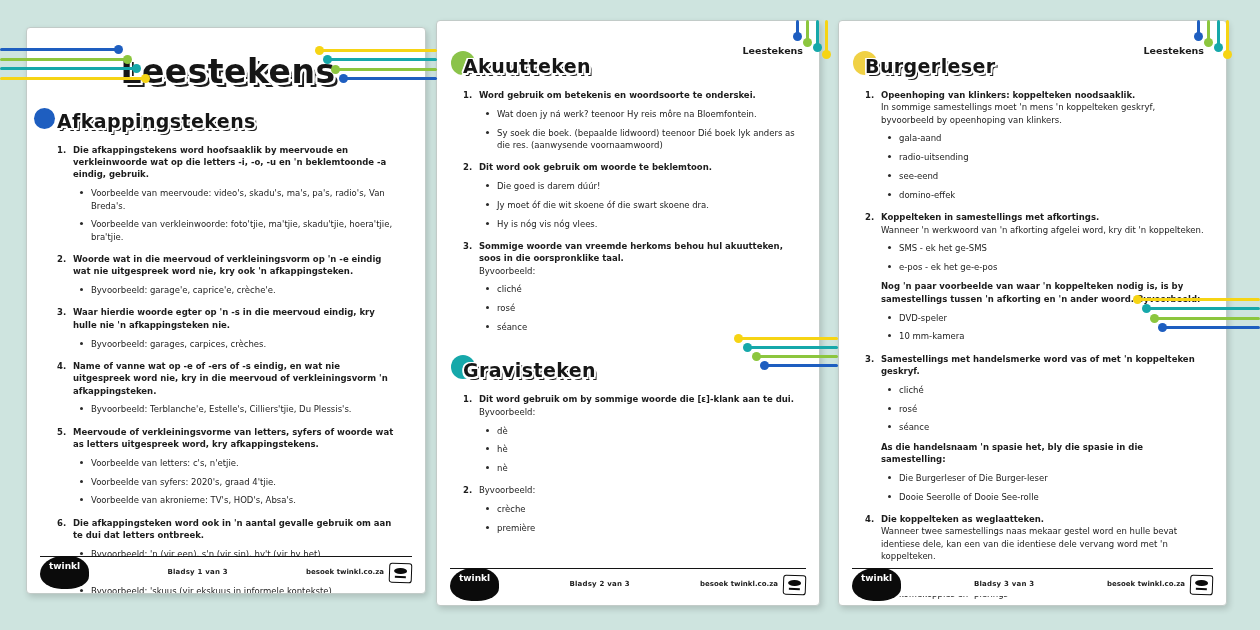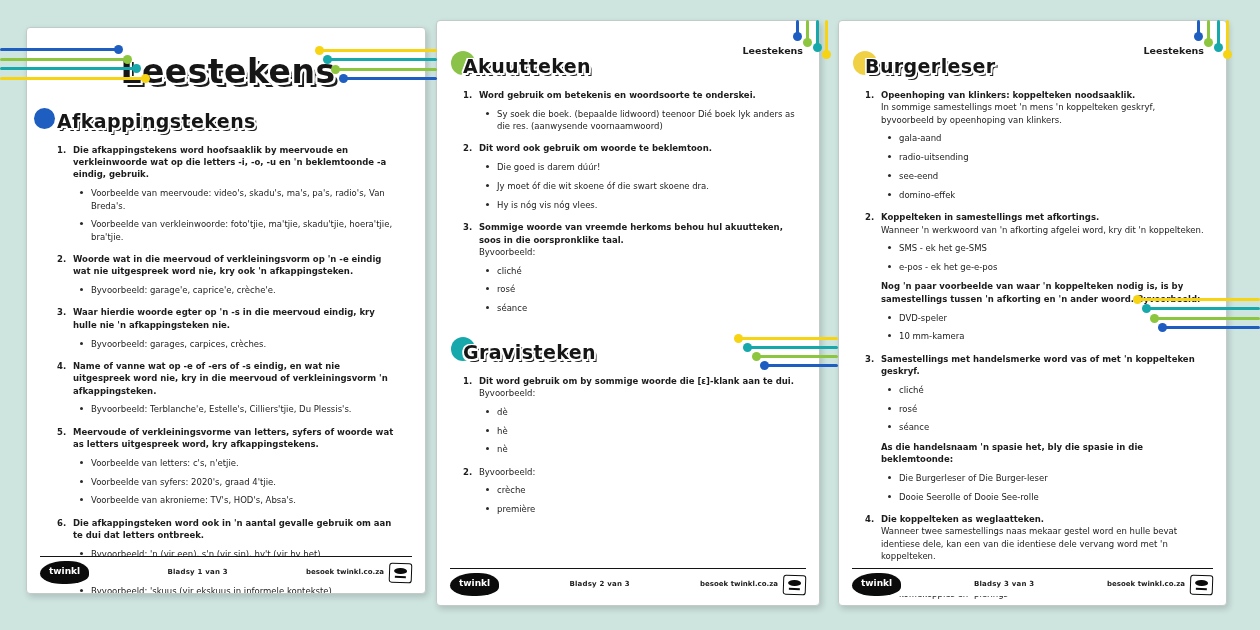--- a/index.html
+++ b/index.html
@@ -43,21 +43,21 @@
   .bdot{flex:none;width:3px;height:3px;border-radius:50%;background:#2a2a2a;margin:4px 8px 0 0;}
   .btext{flex:1;min-width:0;}
 
   .corner-label{position:absolute;top:23px;font-size:9.5px;font-weight:bold;}
   #page2 .corner-label{right:16px;}
   #page3 .corner-label{right:22px;}
 
   .footer{position:absolute;left:0;right:0;bottom:9px;padding:0 13px;background:#fff;}
   .footer-rule{border-top:1.5px solid #141414;margin-bottom:4px;}
   .footer-row{display:flex;align-items:center;justify-content:space-between;height:23px;}
-  .twinkl-logo{background:#0b0b0b;color:#fff;font-weight:bold;font-size:9px;padding:4px 9px 5px;
+  .twinkl-logo{background:#0b0b0b;color:#fff;font-weight:bold;font-size:9px;padding:4px 9px 16px;
                border-radius:55% 45% 50% 50% / 62% 55% 45% 52%;}
   .footer-center{font-size:7px;font-weight:bold;letter-spacing:0.2px;}
   .footer-right{display:flex;align-items:center;gap:5px;font-size:7px;font-weight:bold;}
   .stamp{width:23px;height:20px;border:1.5px solid #0b0b0b;border-radius:3px;background:#fff;
          display:flex;flex-direction:column;align-items:center;justify-content:center;gap:2px;
          transform:rotate(2deg);box-sizing:border-box;}
   .stamp-blob{width:13px;height:6px;background:#0b0b0b;border-radius:50%;}
   .stamp-line{width:11px;height:1.5px;background:#0b0b0b;}
 
   #deco{position:absolute;inset:0;pointer-events:none;z-index:6;}
@@ -190,20 +190,24 @@
             <div class="section-head">
               <div class="head-circle" style="background: rgb(139, 195, 74);"></div>
               <div class="head-text sticker-small">Akuutteken</div>
             </div>
             <div class="item">
               <div class="num">1.</div>
               <div class="item-body">
                 <div class="item-text">Word gebruik om betekenis en woordsoorte te onderskei.</div>
                 <div class="bullet">
                   <div class="bdot"></div>
+                  <div class="btext">Wat doen jy ná werk? teenoor Hy reis môre na Bloemfontein.</div>
+                </div>
+                <div class="bullet">
+                  <div class="bdot"></div>
                   <div class="btext">Sy soek die boek. (bepaalde lidwoord) teenoor Dié boek lyk anders as die res. (aanwysende voornaamwoord)</div>
                 </div>
               </div>
             </div>
             <div class="item">
               <div class="num">2.</div>
               <div class="item-body">
                 <div class="item-text">Dit word ook gebruik om woorde te beklemtoon.</div>
                 <div class="bullet">
                   <div class="bdot"></div>
@@ -363,21 +367,21 @@
                   <div class="btext">cliché</div>
                 </div>
                 <div class="bullet">
                   <div class="bdot"></div>
                   <div class="btext">rosé</div>
                 </div>
                 <div class="bullet">
                   <div class="bdot"></div>
                   <div class="btext">séance</div>
                 </div>
-                <div class="item-note">As die handelsnaam 'n spasie het, bly die spasie in die beklemtoonde:</div>
+                <div class="item-note">As die handelsnaam 'n spasie het, bly die spasie in die samestelling:</div>
                 <div class="bullet">
                   <div class="bdot"></div>
                   <div class="btext">Die Burgerleser of Die Burger-leser</div>
                 </div>
                 <div class="bullet">
                   <div class="bdot"></div>
                   <div class="btext">Dooie Seerolle of Dooie See-rolle</div>
                 </div>
               </div>
             </div>

